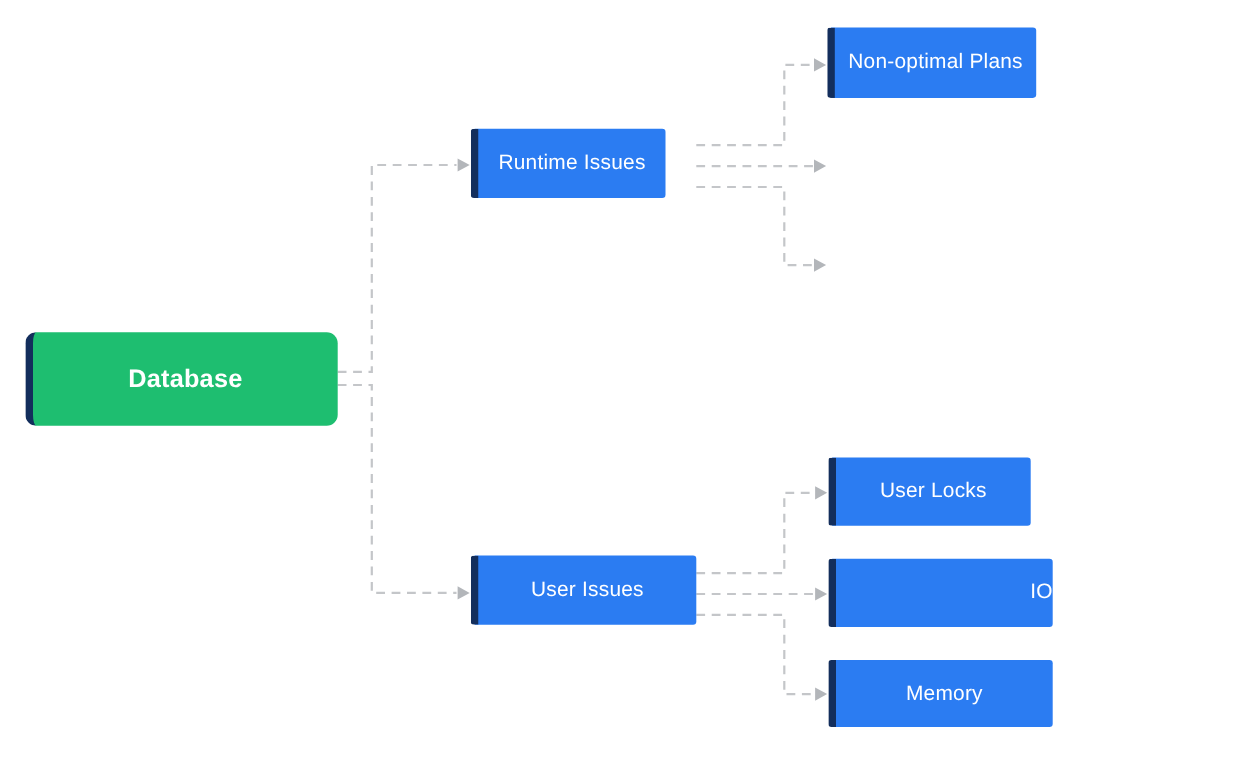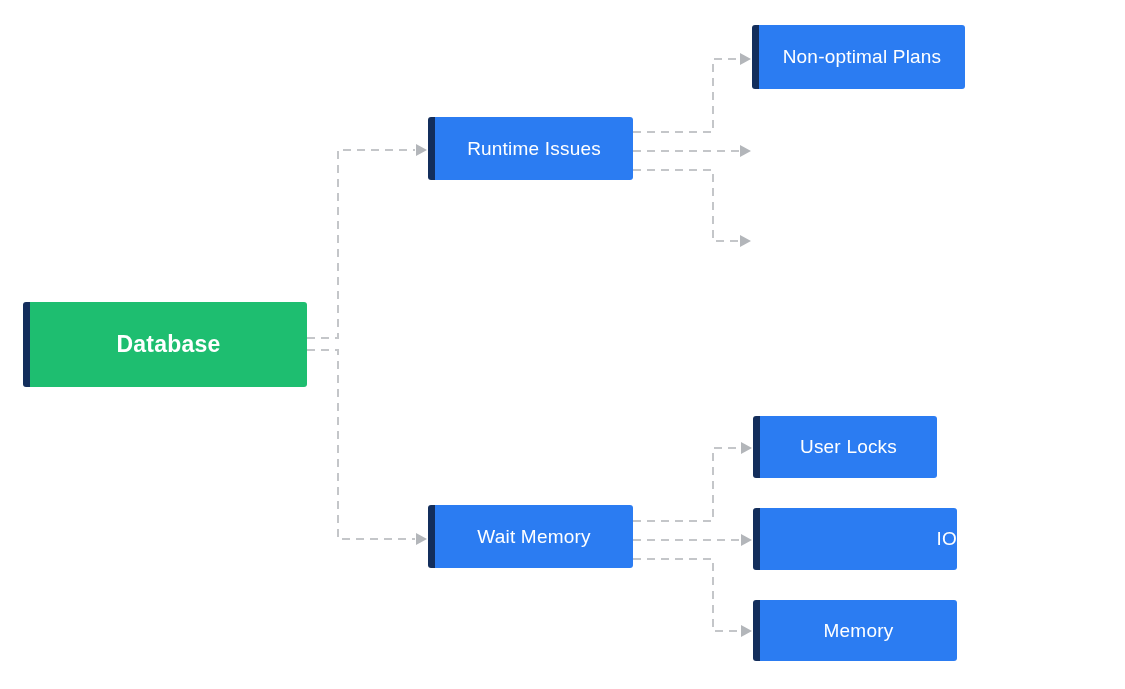--- a/index.html
+++ b/index.html
@@ -44,24 +44,24 @@
     user-select: none;
   }
   .node--root {
     background: var(--root-fill);
     flex-direction: column;
     font-weight: bold;
     font-size: 23px;
     line-height: 31px;
   }
   
-  .node--root        { left: 23px;  top: 302px; width: 284px; height: 85px; }
-  .node--runtime     { left: 428px; top: 117px; width: 205px; height: 63px; }
+  .node--root        { left: 23px;  top: 302px; width: 284px; height: 85px; border-radius: 10px; }
+  .node--runtime     { left: 428px; top: 117px; width: 177px; height: 63px; }
   .node--wait        { left: 428px; top: 505px; width: 205px; height: 63px; }
-  .node--nonoptimal  { left: 752px; top: 25px;  width: 213px; height: 64px; }
+  .node--nonoptimal  { left: 752px; top: 25px;  width: 190px; height: 64px; }
   .node--hardparsing { left: 752px; top: 118px; width: 225px; height: 63px; }
   .node--capacity    { left: 752px; top: 210px; width: 225px; height: 61px; }
   .node--userlocks   { left: 753px; top: 416px; width: 184px; height: 62px; }
   .node--io          { left: 753px; top: 508px; width: 204px; height: 62px; justify-content: flex-end; }
   .node--memory      { left: 753px; top: 600px; width: 204px; height: 61px; }
 </style>
 </head>
 <body>
 
 <div class="canvas">
@@ -109,21 +109,21 @@
     <span>Runtime Issues</span>
   </div>
 
   <div class="node node--nonoptimal">
     <span>Non-optimal Plans</span>
   </div>
 
 
 
   <div class="node node--wait">
-    <span>Wait Memory</span>
+    <span>User Issues</span>
   </div>
 
   <div class="node node--userlocks">
     <span>User Locks</span>
   </div>
 
   <div class="node node--io">
     <span>IO</span>
   </div>
 

